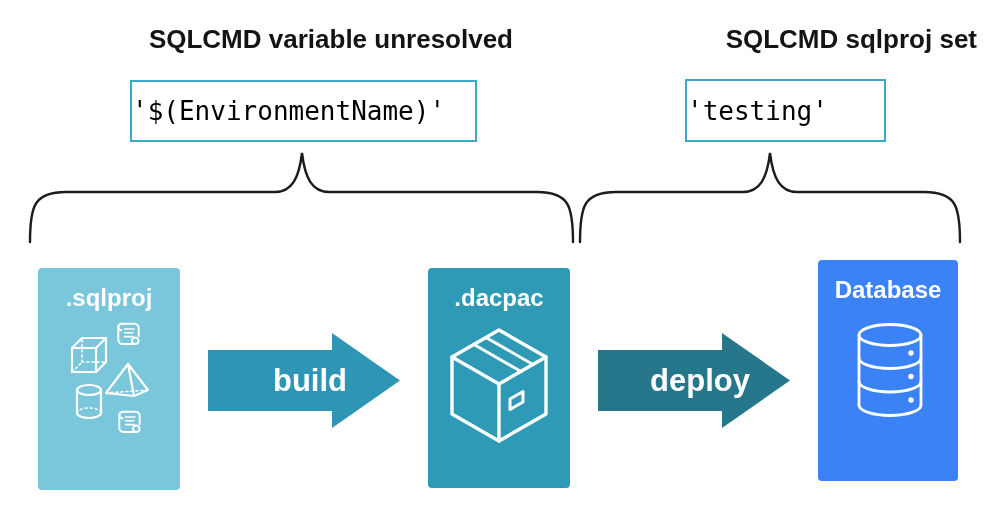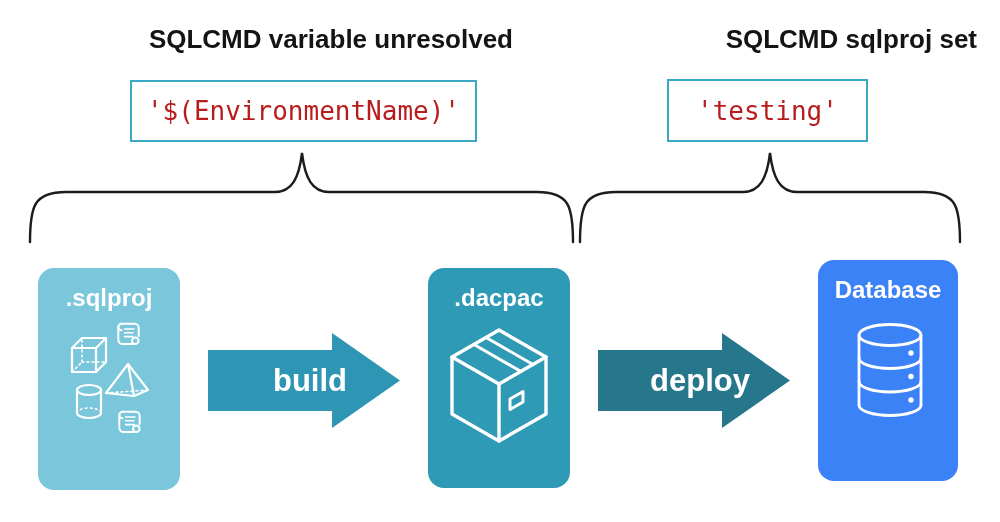--- a/index.html
+++ b/index.html
@@ -10,30 +10,30 @@
   
   .heading{
     position:absolute;width:420px;text-align:right;
     font-size:26px;font-weight:700;color:#141414;letter-spacing:0px;
   }
   .heading.left{left:93px;top:24px;}
   .heading.right{left:557px;top:24px;}
   
   .codebox{
     position:absolute;box-sizing:border-box;border:2px solid #3BA8C6;background:#ffffff;
-    display:flex;align-items:center;justify-content:center;
-    font-family:"DejaVu Sans Mono",monospace;font-size:26px;color:#b91c1c;
+    display:flex;align-items:center;justify-content:flex-start;
+    font-family:"DejaVu Sans Mono",monospace;font-size:26px;color:#000000;
   }
   .codebox.left{left:130px;top:80px;width:347px;height:62px;}
-  .codebox.right{left:667px;top:79px;width:201px;height:63px;}
+  .codebox.right{left:685px;top:79px;width:201px;height:63px;}
   
   .braces{position:absolute;left:0;top:0;width:1000px;height:522px;pointer-events:none;}
   
   .node{
-    position:absolute;width:142px;height:222px;border-radius:16px;
+    position:absolute;width:142px;height:222px;border-radius:4px;
     color:#ffffff;text-align:center;
   }
   .node .node-title{font-size:24px;font-weight:700;margin-top:16px;letter-spacing:0px;}
   .node.sqlproj{left:38px;top:268px;background:#7AC6DA;}
   .node.dacpac{left:428px;top:268px;height:220px;background:#2E9AB6;}
   .node.database{left:818px;top:260px;width:140px;height:221px;background:#3b82f6;}
   .node svg{display:block;}
   .sqlproj-icons{position:absolute;left:30px;top:50px;}
   .package-icon{position:absolute;left:16px;top:55px;}
   .database-icon{position:absolute;left:35px;top:62px;}

